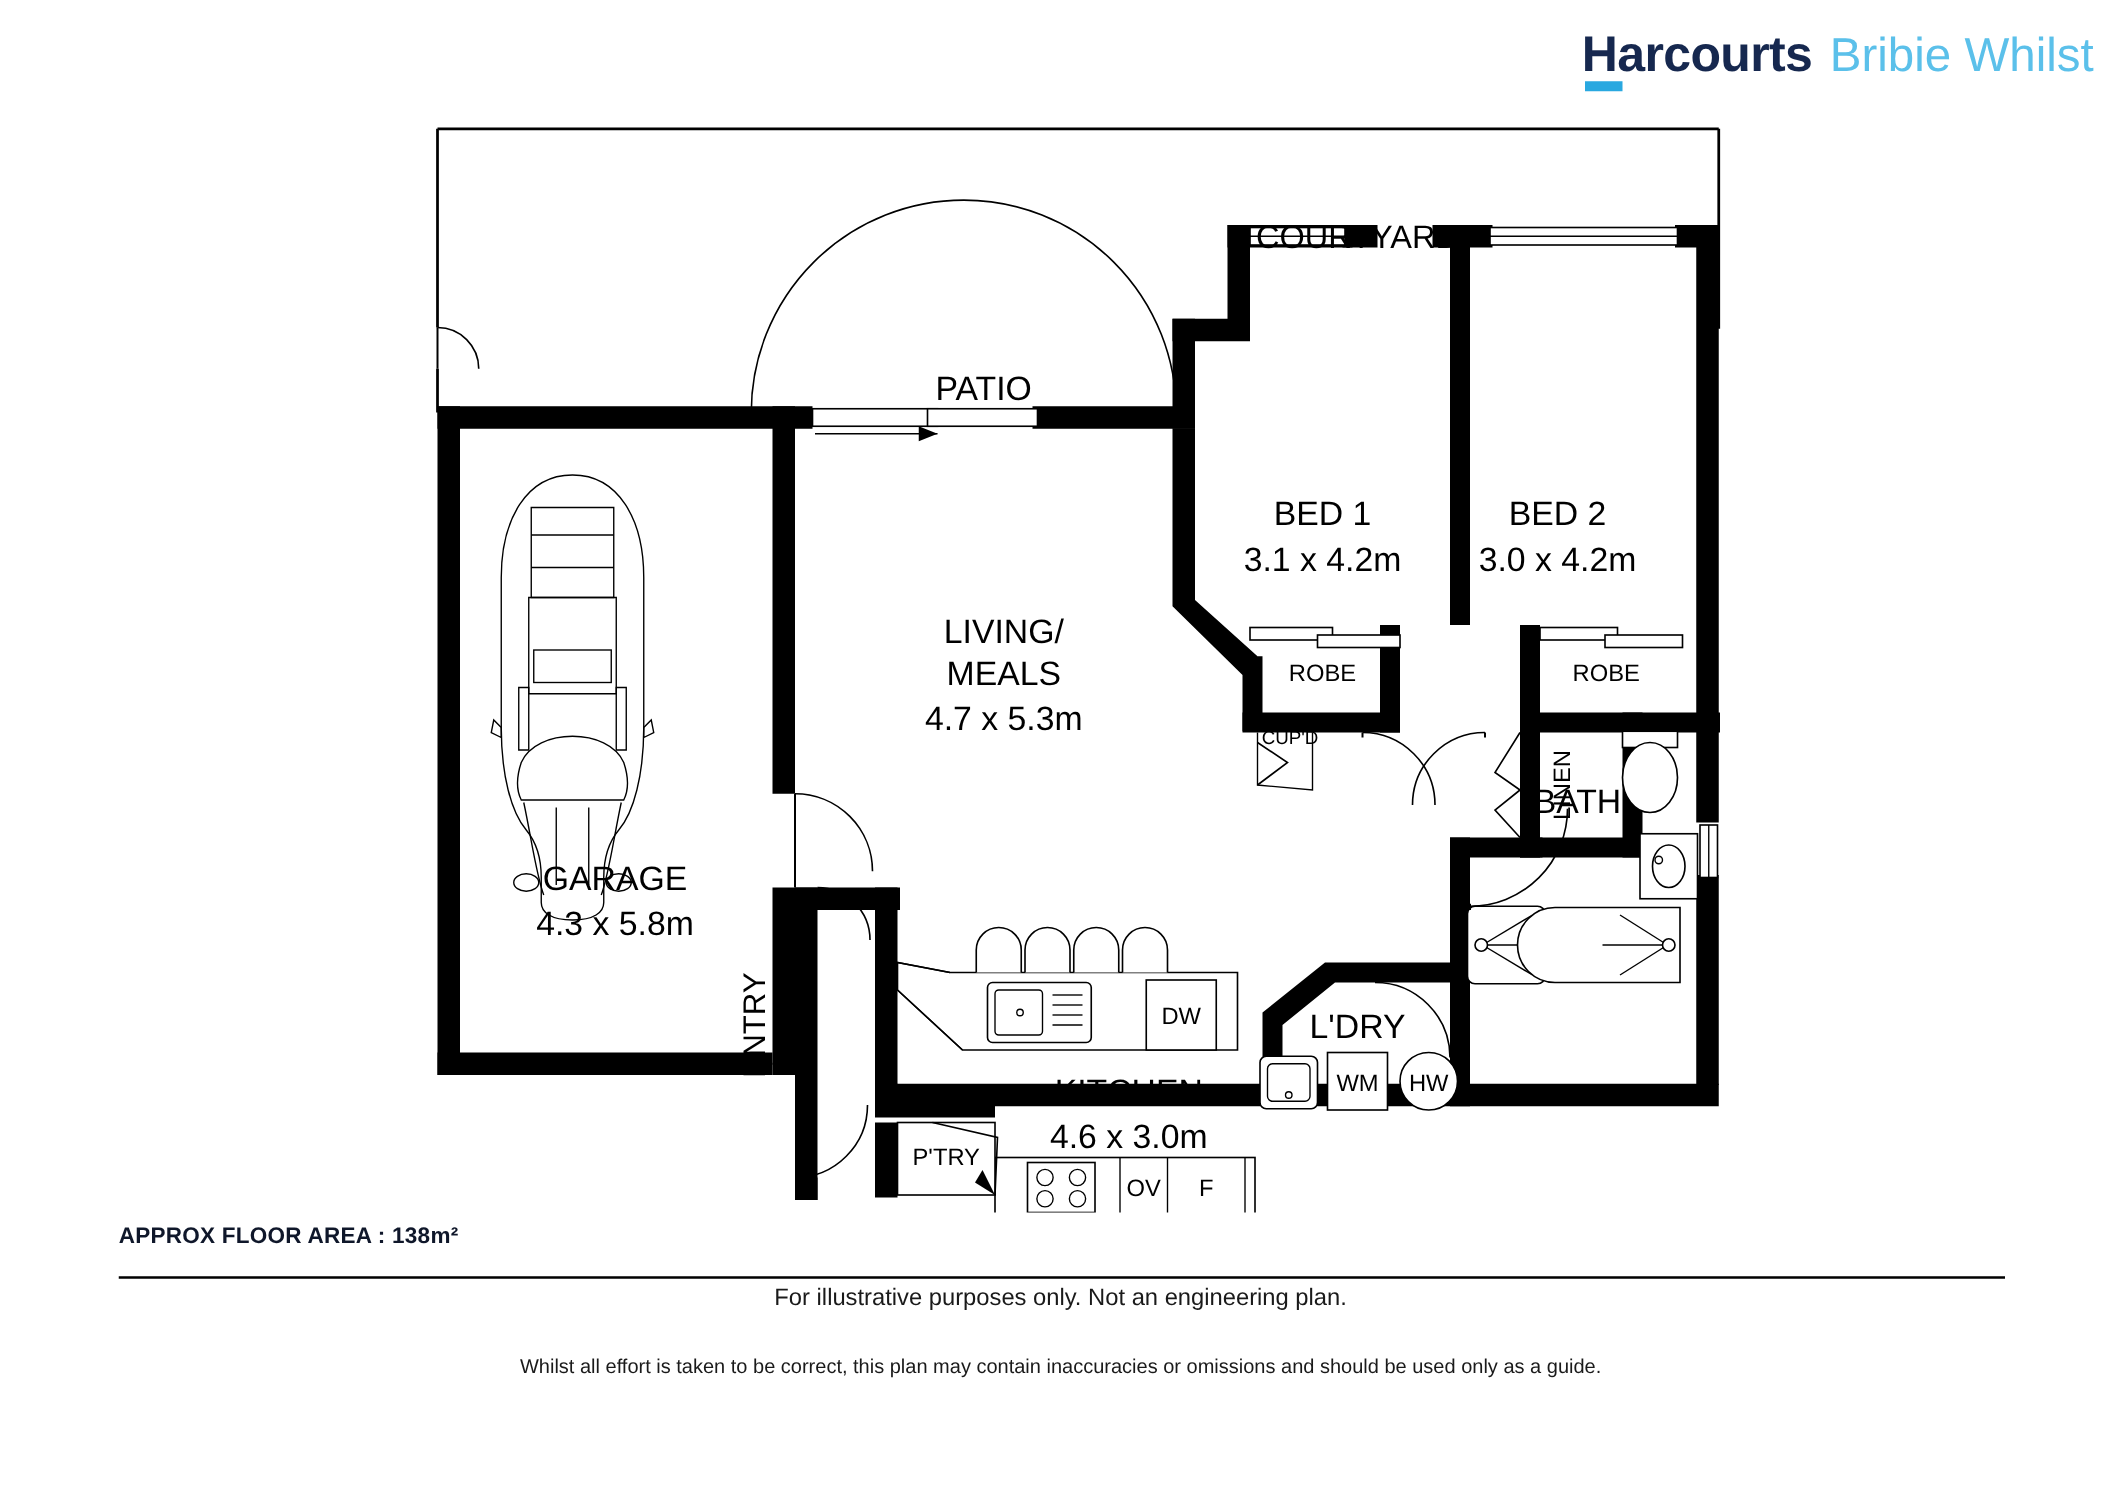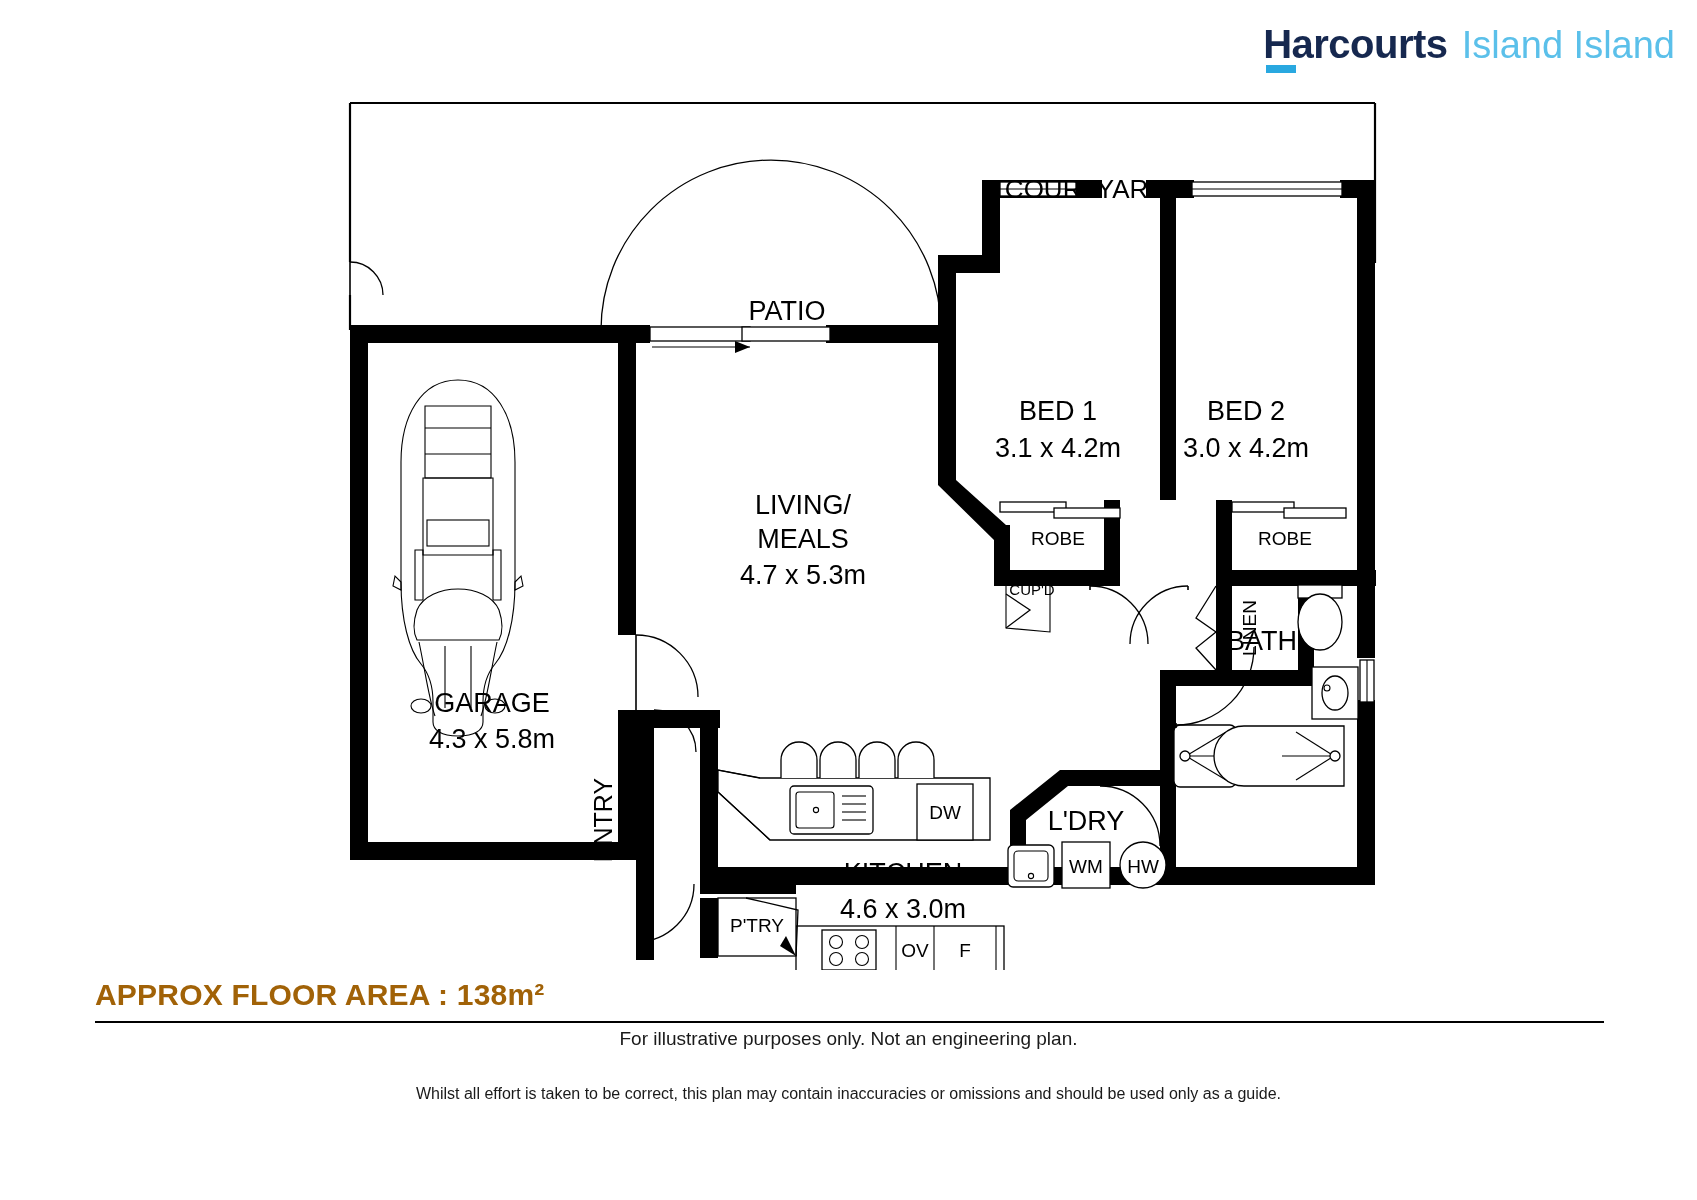--- a/index.html
+++ b/index.html
@@ -70,23 +70,23 @@
   .rmdim     { font-family: "Liberation Sans", sans-serif; font-size: 27px; fill:#000; text-anchor: middle; }
   .small     { font-family: "Liberation Sans", sans-serif; font-size: 19px; fill:#000; text-anchor: middle; }
   .xsmall    { font-family: "Liberation Sans", sans-serif; font-size: 15px; fill:#000; text-anchor: middle; }
   .vert      { font-family: "Liberation Sans", sans-serif; font-size: 25px; fill:#000; text-anchor: middle; }
   .vertsm    { font-family: "Liberation Sans", sans-serif; font-size: 19px; fill:#000; text-anchor: middle; }
   
   #floor-area {
     position: absolute;
     left: 95px;
     top: 978px;
-    font-size: 30px;
+    font-size: 18px;
     font-weight: bold;
-    color: #a16207;
+    color: #0f172a;
     letter-spacing: 0.2px;
     white-space: nowrap;
   }
   #scalebar {
     position: absolute;
     right: 143px;
     top: 968px;
     width: 255px;
   }
   #scalebar .labels {
@@ -144,21 +144,21 @@
 </head>
 <body>
 
 <div id="page">
 
   <div id="brand">
     <div class="mark">
       <span>Harcourts</span>
       <span class="underbar"></span>
     </div>
-    <div class="sub">Island Island</div>
+    <div class="sub">Bribie Whilst</div>
   </div>
 
   <div id="plan-wrap">
   <svg width="1697" height="900" viewBox="0 0 1697 900" xmlns="http://www.w3.org/2000/svg">
 
     <g>
       <path class="thin2" d="M350,33 L350,192"></path>
       <path class="thin2" d="M350,225 L350,260"></path>
       <path class="thin2" d="M350,33 L1375,33"></path>
       <path class="thin2" d="M1375,33 L1375,193"></path>

